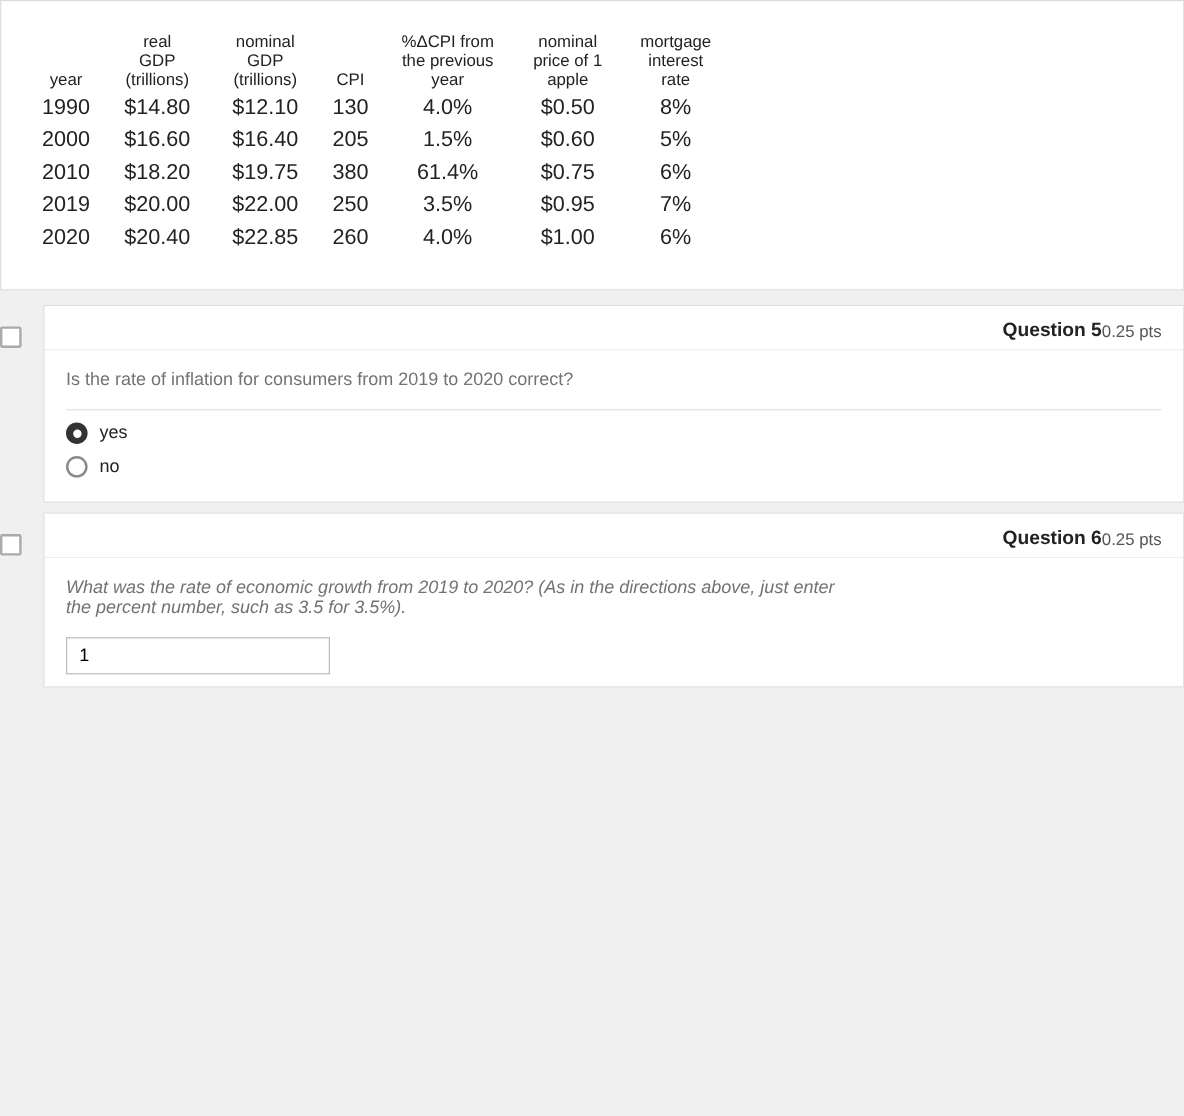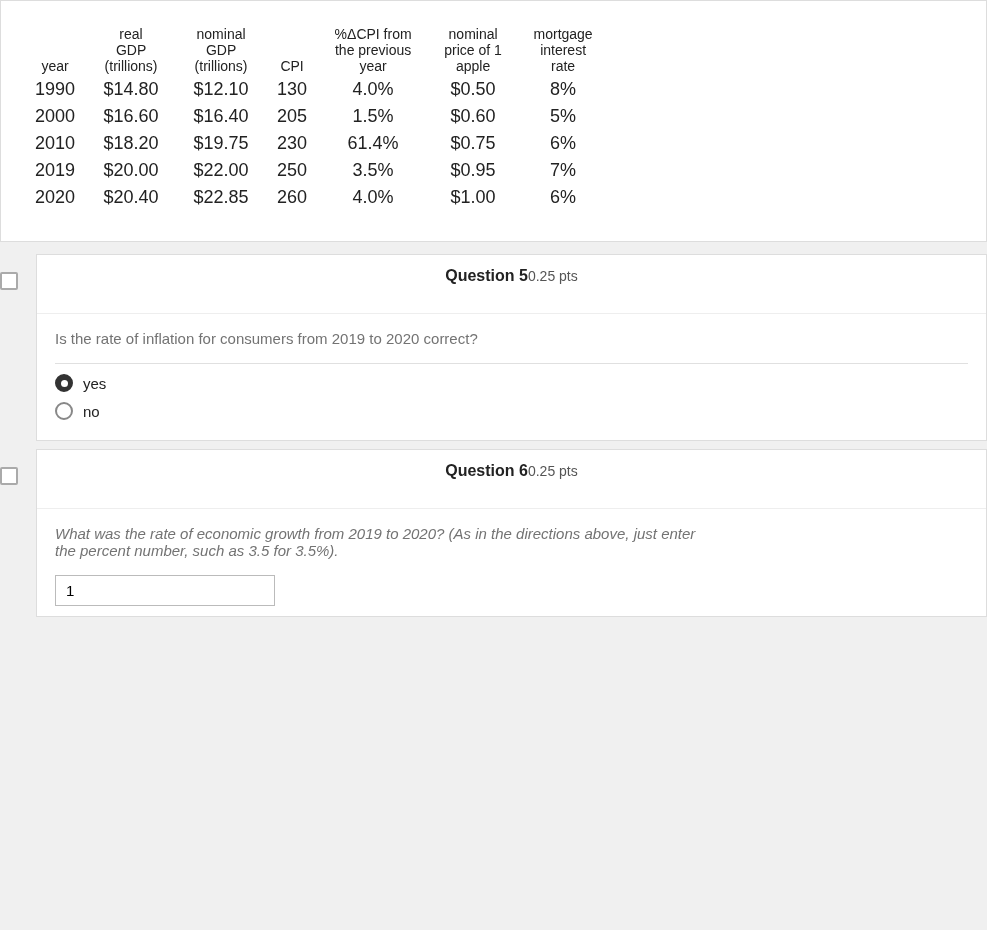--- a/index.html
+++ b/index.html
@@ -78,23 +78,23 @@
       display: inline-block;
     }
     .question-card {
       flex: 1;
       background: #fff;
       border: 1px solid #ddd;
       padding: 0;
     }
     .question-header {
       display: flex;
-      justify-content: center;
+      justify-content: flex-end;
       align-items: center;
-      padding: 12px 18px 28px 18px;
+      padding: 12px 18px 6px 18px;
       border-bottom: 1px solid #eee;
     }
     .question-title {
       font-size: 16px;
       font-weight: bold;
     }
     .question-pts {
       font-size: 14px;
       color: #555;
     }
@@ -106,21 +106,20 @@
       margin-bottom: 16px;
       color: #737373;
     }
     .divider {
       border: none;
       border-top: 1px solid #e0e0e0;
       margin: 0 0 10px 0;
     }
     .radio-option {
       display: flex;
-      align-items: center;
       margin-bottom: 10px;
       cursor: pointer;
     }
     .radio-circle {
       width: 18px;
       height: 18px;
       border-radius: 50%;
       border: 2px solid #888;
       margin-right: 10px;
       flex-shrink: 0;
@@ -216,21 +215,21 @@
             <td>$16.40</td>
             <td>205</td>
             <td>1.5%</td>
             <td>$0.60</td>
             <td>5%</td>
           </tr>
           <tr>
             <td>2010</td>
             <td>$18.20</td>
             <td>$19.75</td>
-            <td>230</td>
+            <td>380</td>
             <td>61.4%</td>
             <td>$0.75</td>
             <td>6%</td>
           </tr>
           <tr>
             <td>2019</td>
             <td>$20.00</td>
             <td>$22.00</td>
             <td>250</td>
             <td>3.5%</td>

